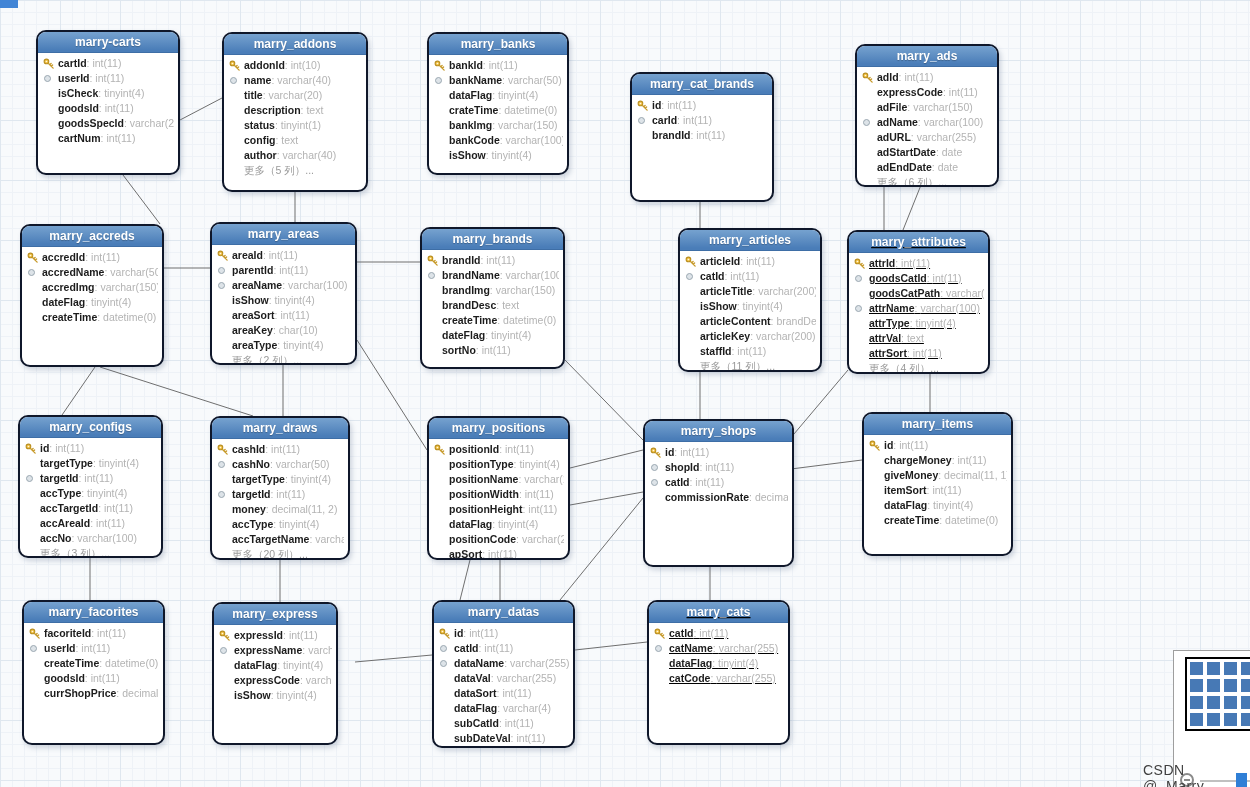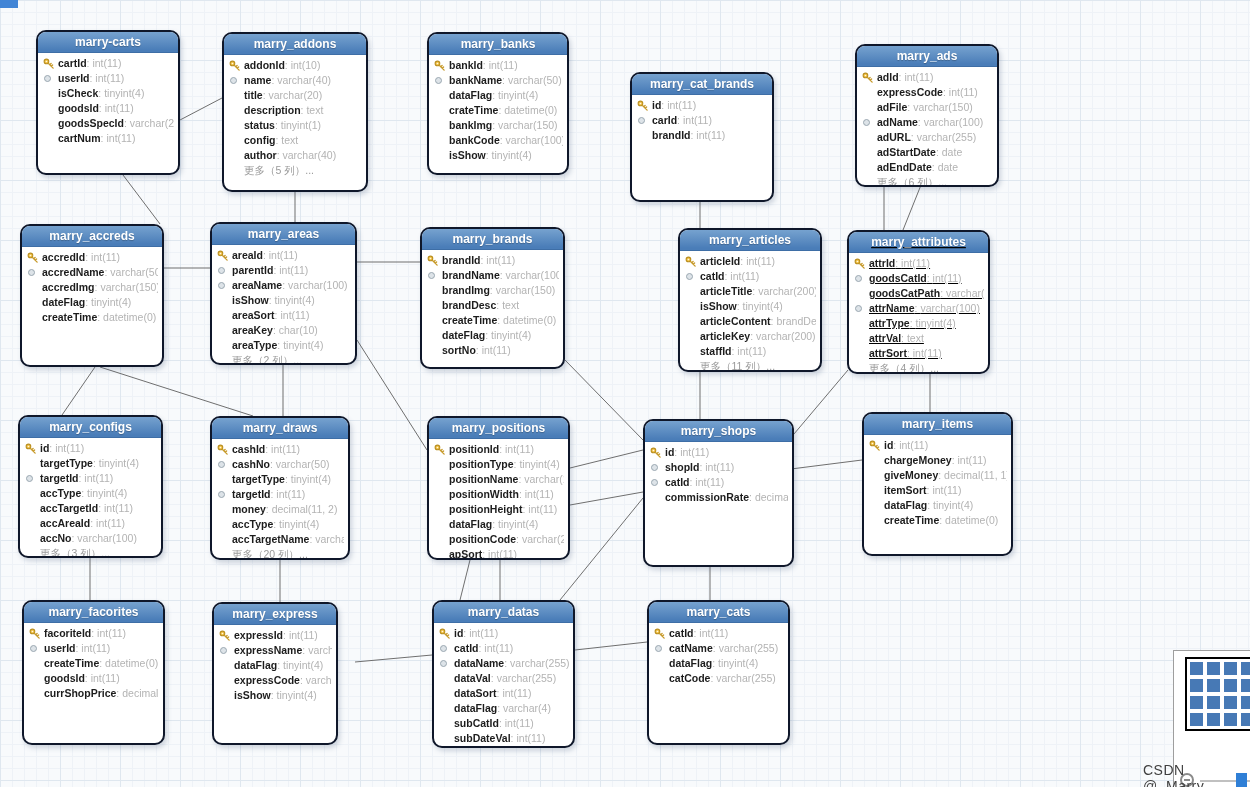--- a/index.html
+++ b/index.html
@@ -928,21 +928,21 @@
           <span class="fname">subCatId</span>
           <span class="ftype">int(11)</span>
         </div>
         <div class="field-row">
           <span class="icon-cell"></span>
           <span class="fname">subDateVal</span>
           <span class="ftype">int(11)</span>
         </div>
       </div>
     </div>
-    <div class="table-card" style="left: 647px; top: 600px; width: 143px; height: 145px;">
+    <div class="table-card" style="left: 647px; top: 600px; width: 143px; height: 145px; text-decoration: underline;">
       <div class="table-header">marry_cats</div>
       <div class="table-body">
         <div class="field-row">
           <span class="icon-cell key-icon">
             <svg width="12" height="12" viewBox="0 0 16 16">
               <circle cx="4.6" cy="4.6" r="3.1" fill="#f2c144" stroke="#b98e1f" stroke-width="1.4"></circle>
               <circle cx="4.6" cy="4.6" r="1.1" fill="#fff8e0"></circle>
               <path d="M7 7 L13.5 13.5 M11 11 l1.8 -1.8 M9 9 l1.8 -1.8" stroke="#c79a2a" stroke-width="1.8" fill="none" stroke-linecap="round"></path>
             </svg>
           </span>

